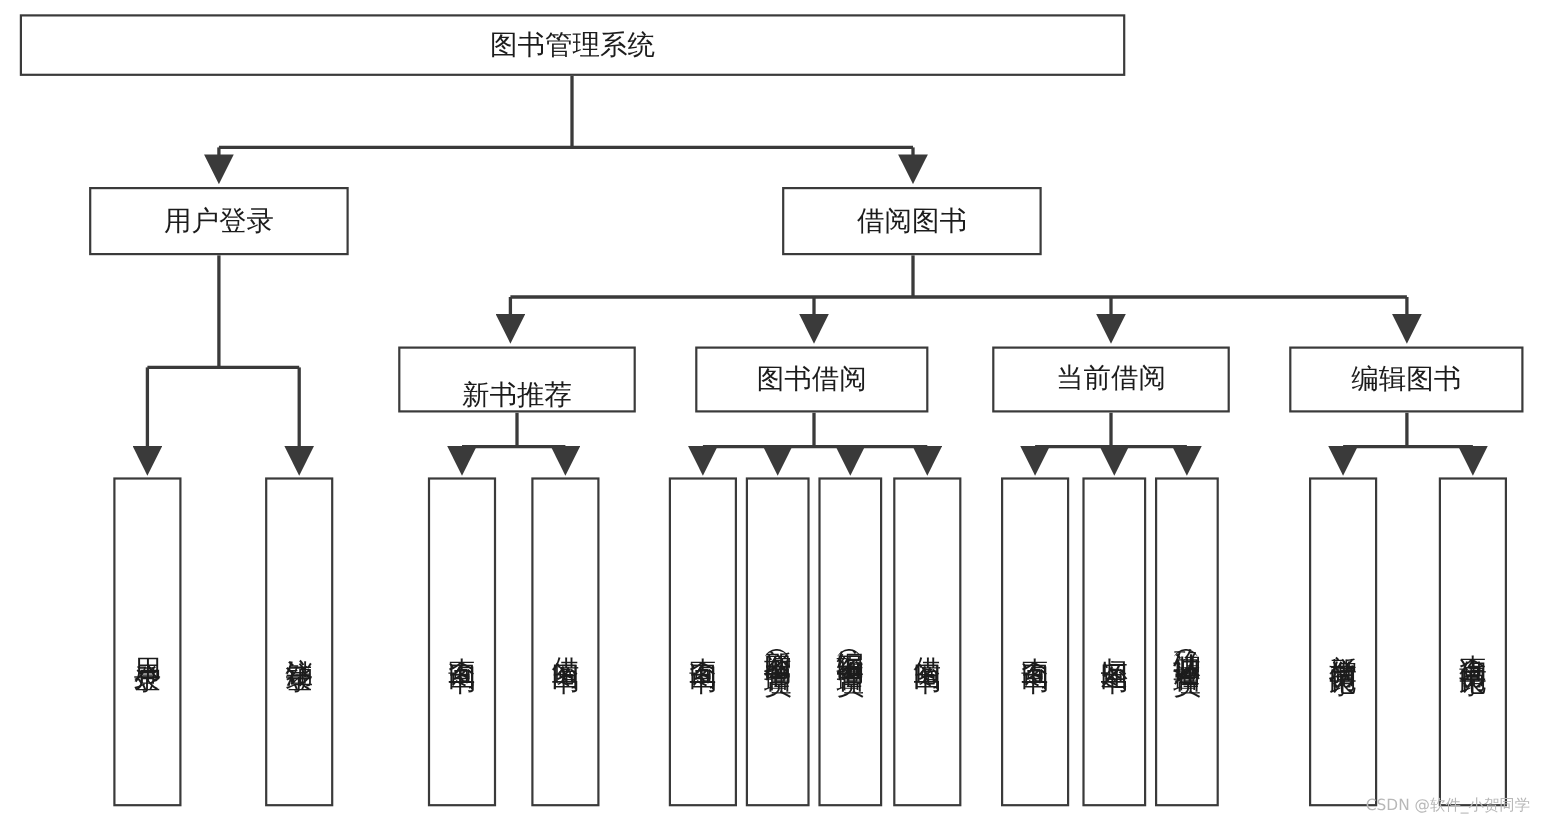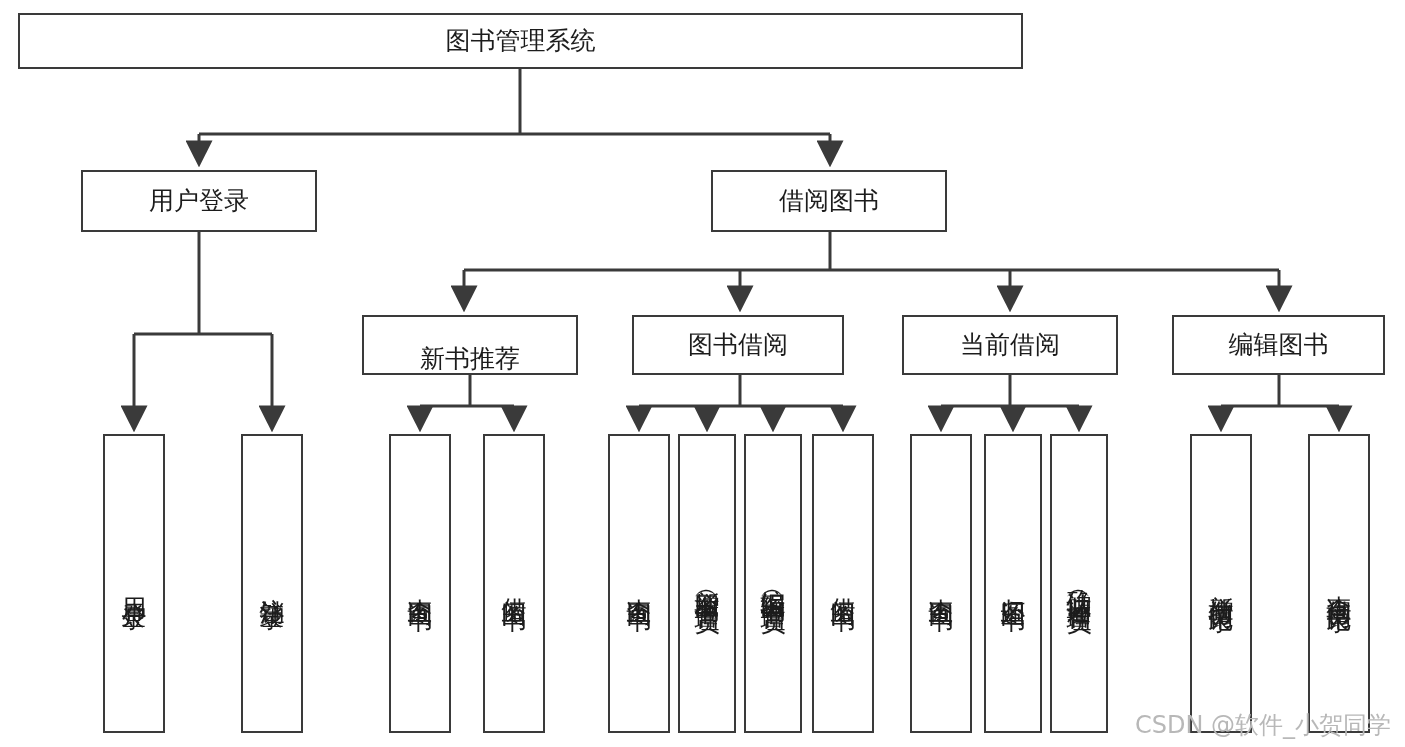--- a/index.html
+++ b/index.html
@@ -60,21 +60,21 @@
     text-orientation: upright;
     font-size: 25px;
     letter-spacing: 3px;
     line-height: 1;
     white-space: nowrap;
   }
   #watermark {
     position: absolute;
     right: 14px;
     bottom: 6px;
-    font-size: 24px;
+    font-size: 14px;
     color: #b8b8b8;
     z-index: 5;
     white-space: nowrap;
     font-family: "DejaVu Sans", "Liberation Sans", sans-serif;
   }
 </style>
 </head>
 <body>
 
 <div id="canvas">

